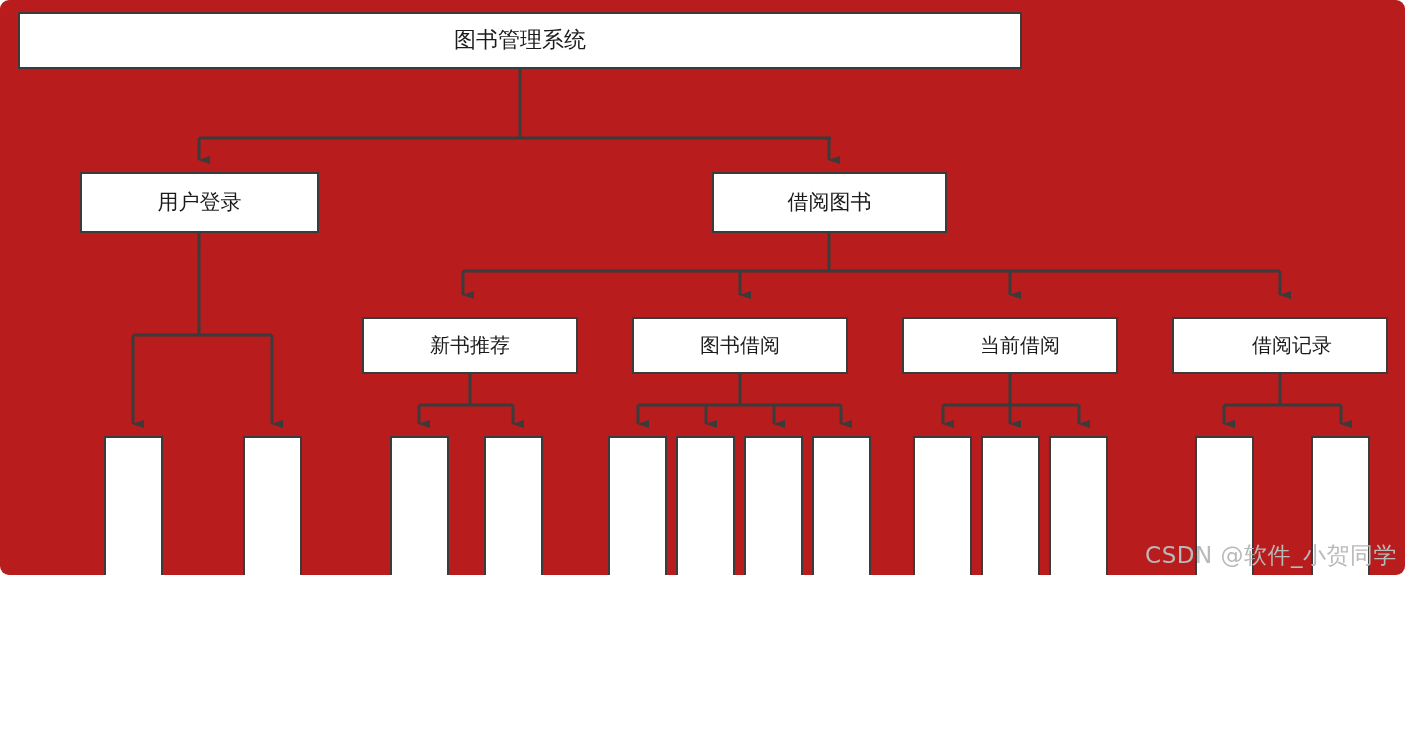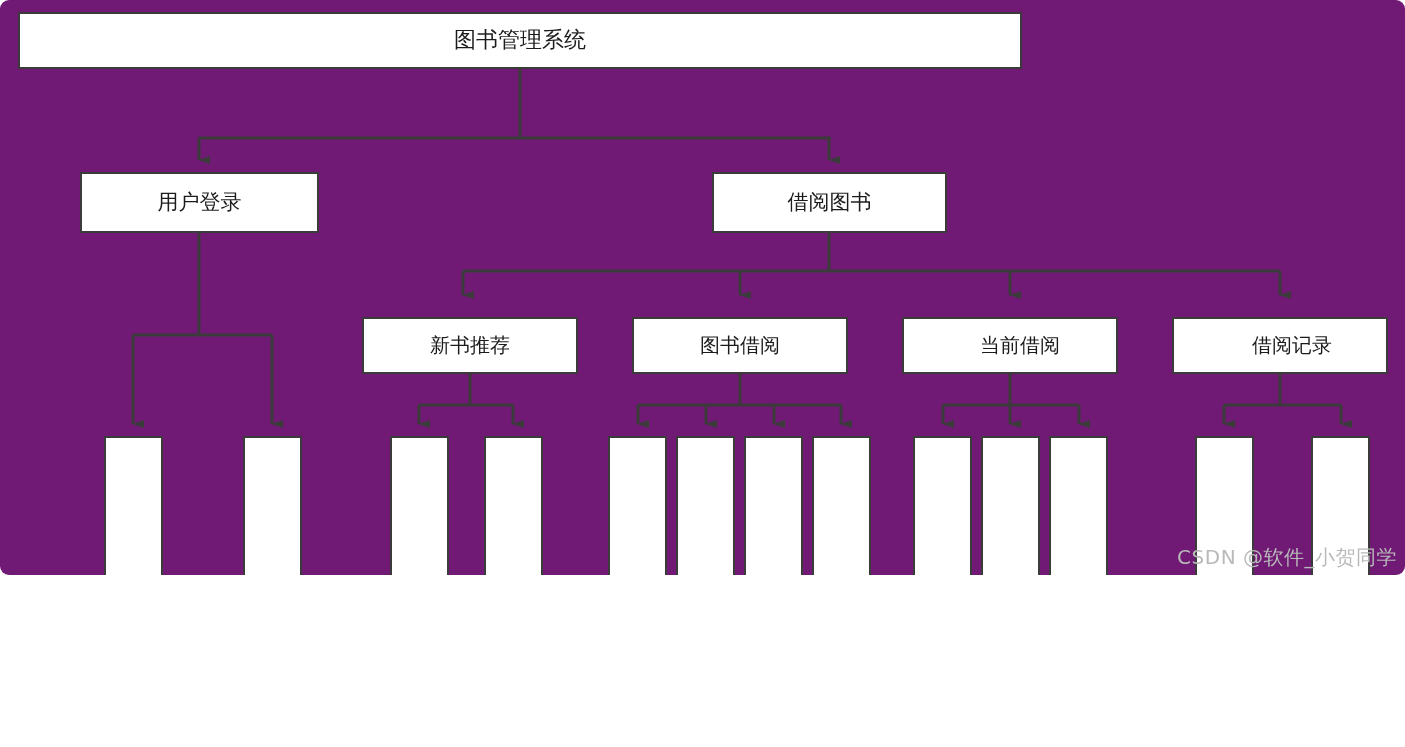--- a/index.html
+++ b/index.html
@@ -7,21 +7,21 @@
     padding: 0;
     background: #ffffff;
   }
   body {
     font-family: "DejaVu Sans", "Liberation Sans", sans-serif;
   }
   #canvas {
     position: relative;
     width: 1405px;
     height: 575px;
-    background: #701a75;
+    background: #b91c1c;
     overflow: hidden;
     border-radius: 9px;
   }
   svg#wires {
     position: absolute;
     left: 0;
     top: 0;
     width: 1405px;
     height: 747px;
     pointer-events: none;
@@ -52,21 +52,21 @@
   .node.leaf .label {
     writing-mode: vertical-rl;
     text-orientation: upright;
     letter-spacing: 2px;
     line-height: 1;
   }
   #watermark {
     position: absolute;
     right: 8px;
     bottom: 4px;
-    font-size: 20px;
+    font-size: 23px;
     color: #b9b9b9;
     letter-spacing: 0.5px;
     white-space: nowrap;
   }
 </style>
 </head>
 <body>
 
 <div id="canvas">
 

